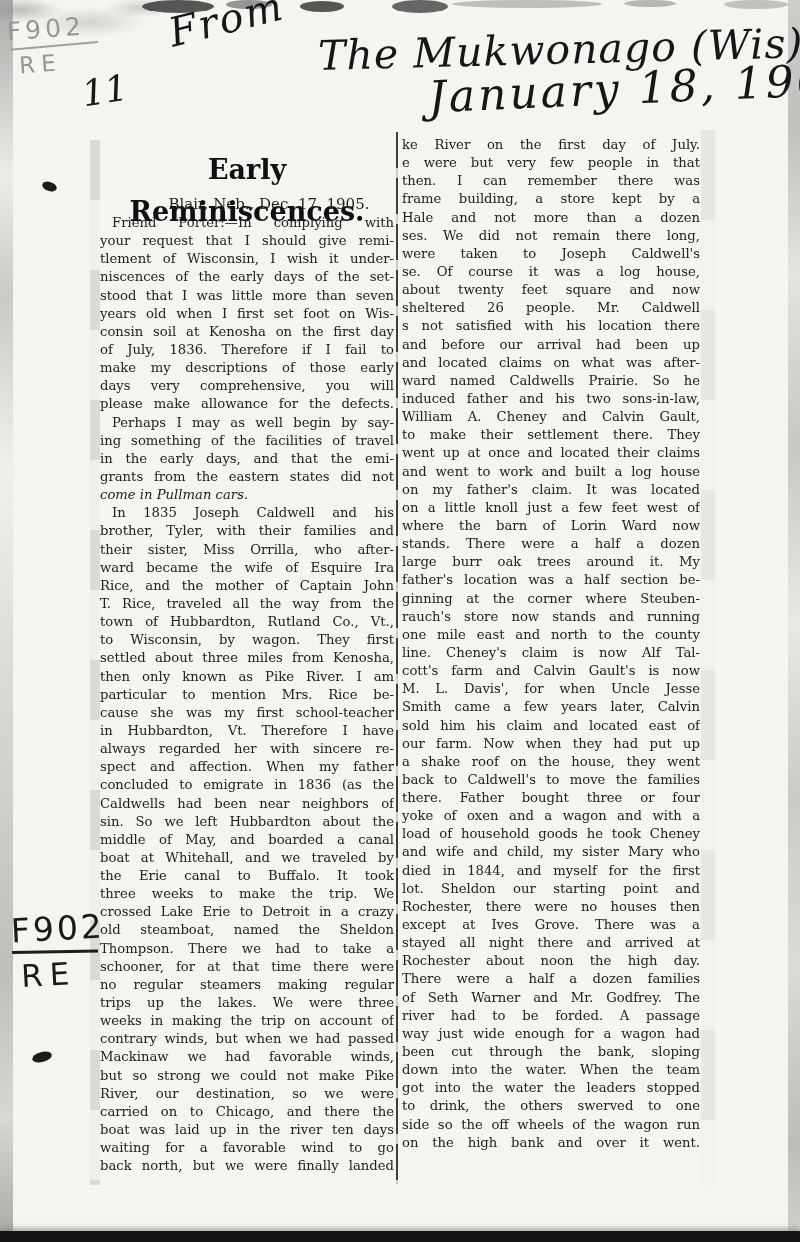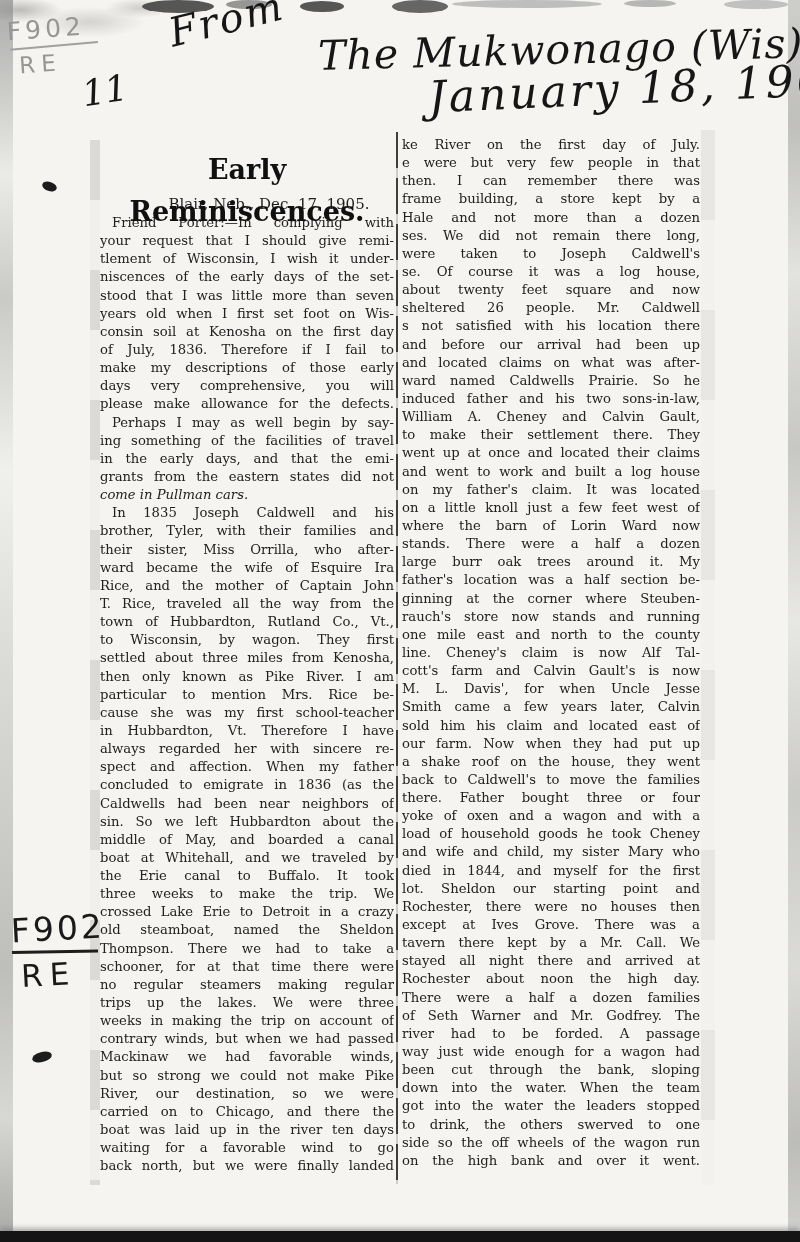--- a/index.html
+++ b/index.html
@@ -220,21 +220,20 @@
       <div class="tline">a shake roof on the house, they went</div>
       <div class="tline">back to Caldwell's to move the families</div>
       <div class="tline">there.  Father bought three or four</div>
       <div class="tline">yoke of oxen and a wagon and with a</div>
       <div class="tline">load of household goods he took Cheney</div>
       <div class="tline">and wife and child, my sister Mary who</div>
       <div class="tline">died in 1844, and myself for the first</div>
       <div class="tline">lot.  Sheldon our starting point and</div>
       <div class="tline">Rochester, there were no houses then</div>
       <div class="tline">except at Ives Grove.  There was a</div>
-      <div class="tline">tavern there kept by a Mr. Call.  We</div>
       <div class="tline">stayed all night there and arrived at</div>
       <div class="tline">Rochester about noon the high day.</div>
       <div class="tline">There were a half a dozen families</div>
       <div class="tline">of Seth Warner and Mr. Godfrey.  The</div>
       <div class="tline">river had to be forded.  A passage</div>
       <div class="tline">way just wide enough for a wagon had</div>
       <div class="tline">been cut through the bank, sloping</div>
       <div class="tline">down into the water.  When the team</div>
       <div class="tline">got into the water the leaders stopped</div>
       <div class="tline">to drink, the others swerved to one</div>

